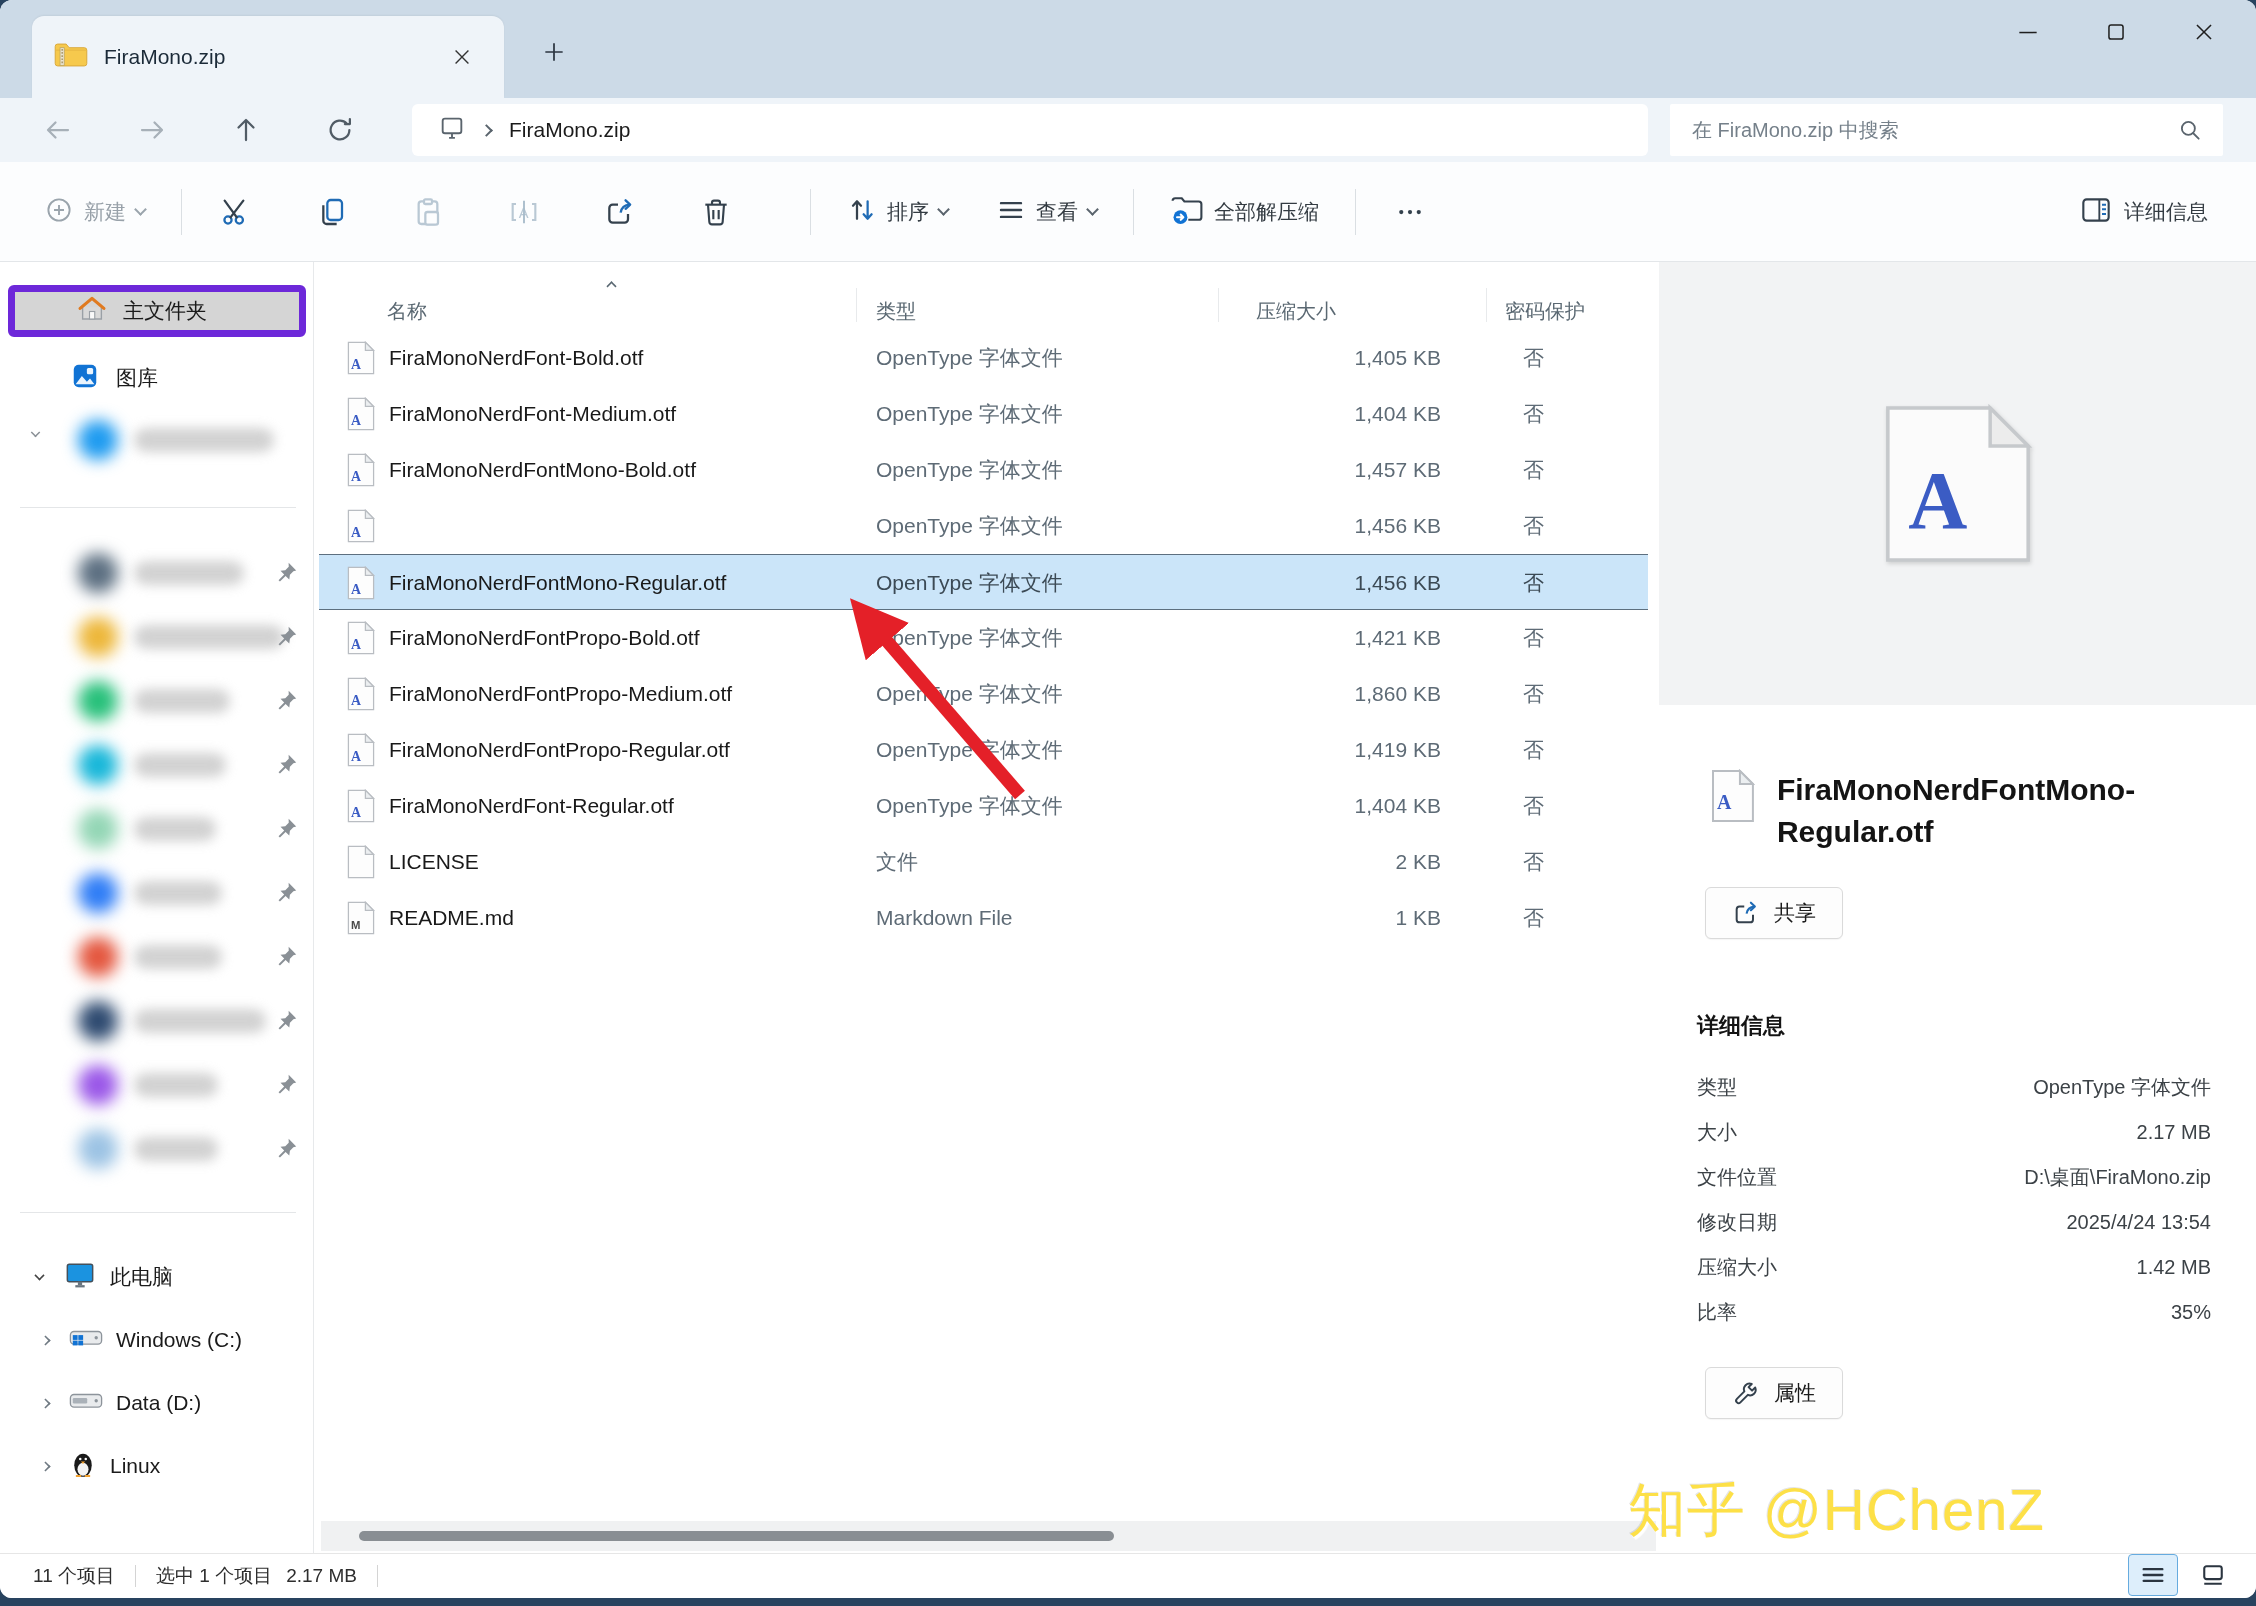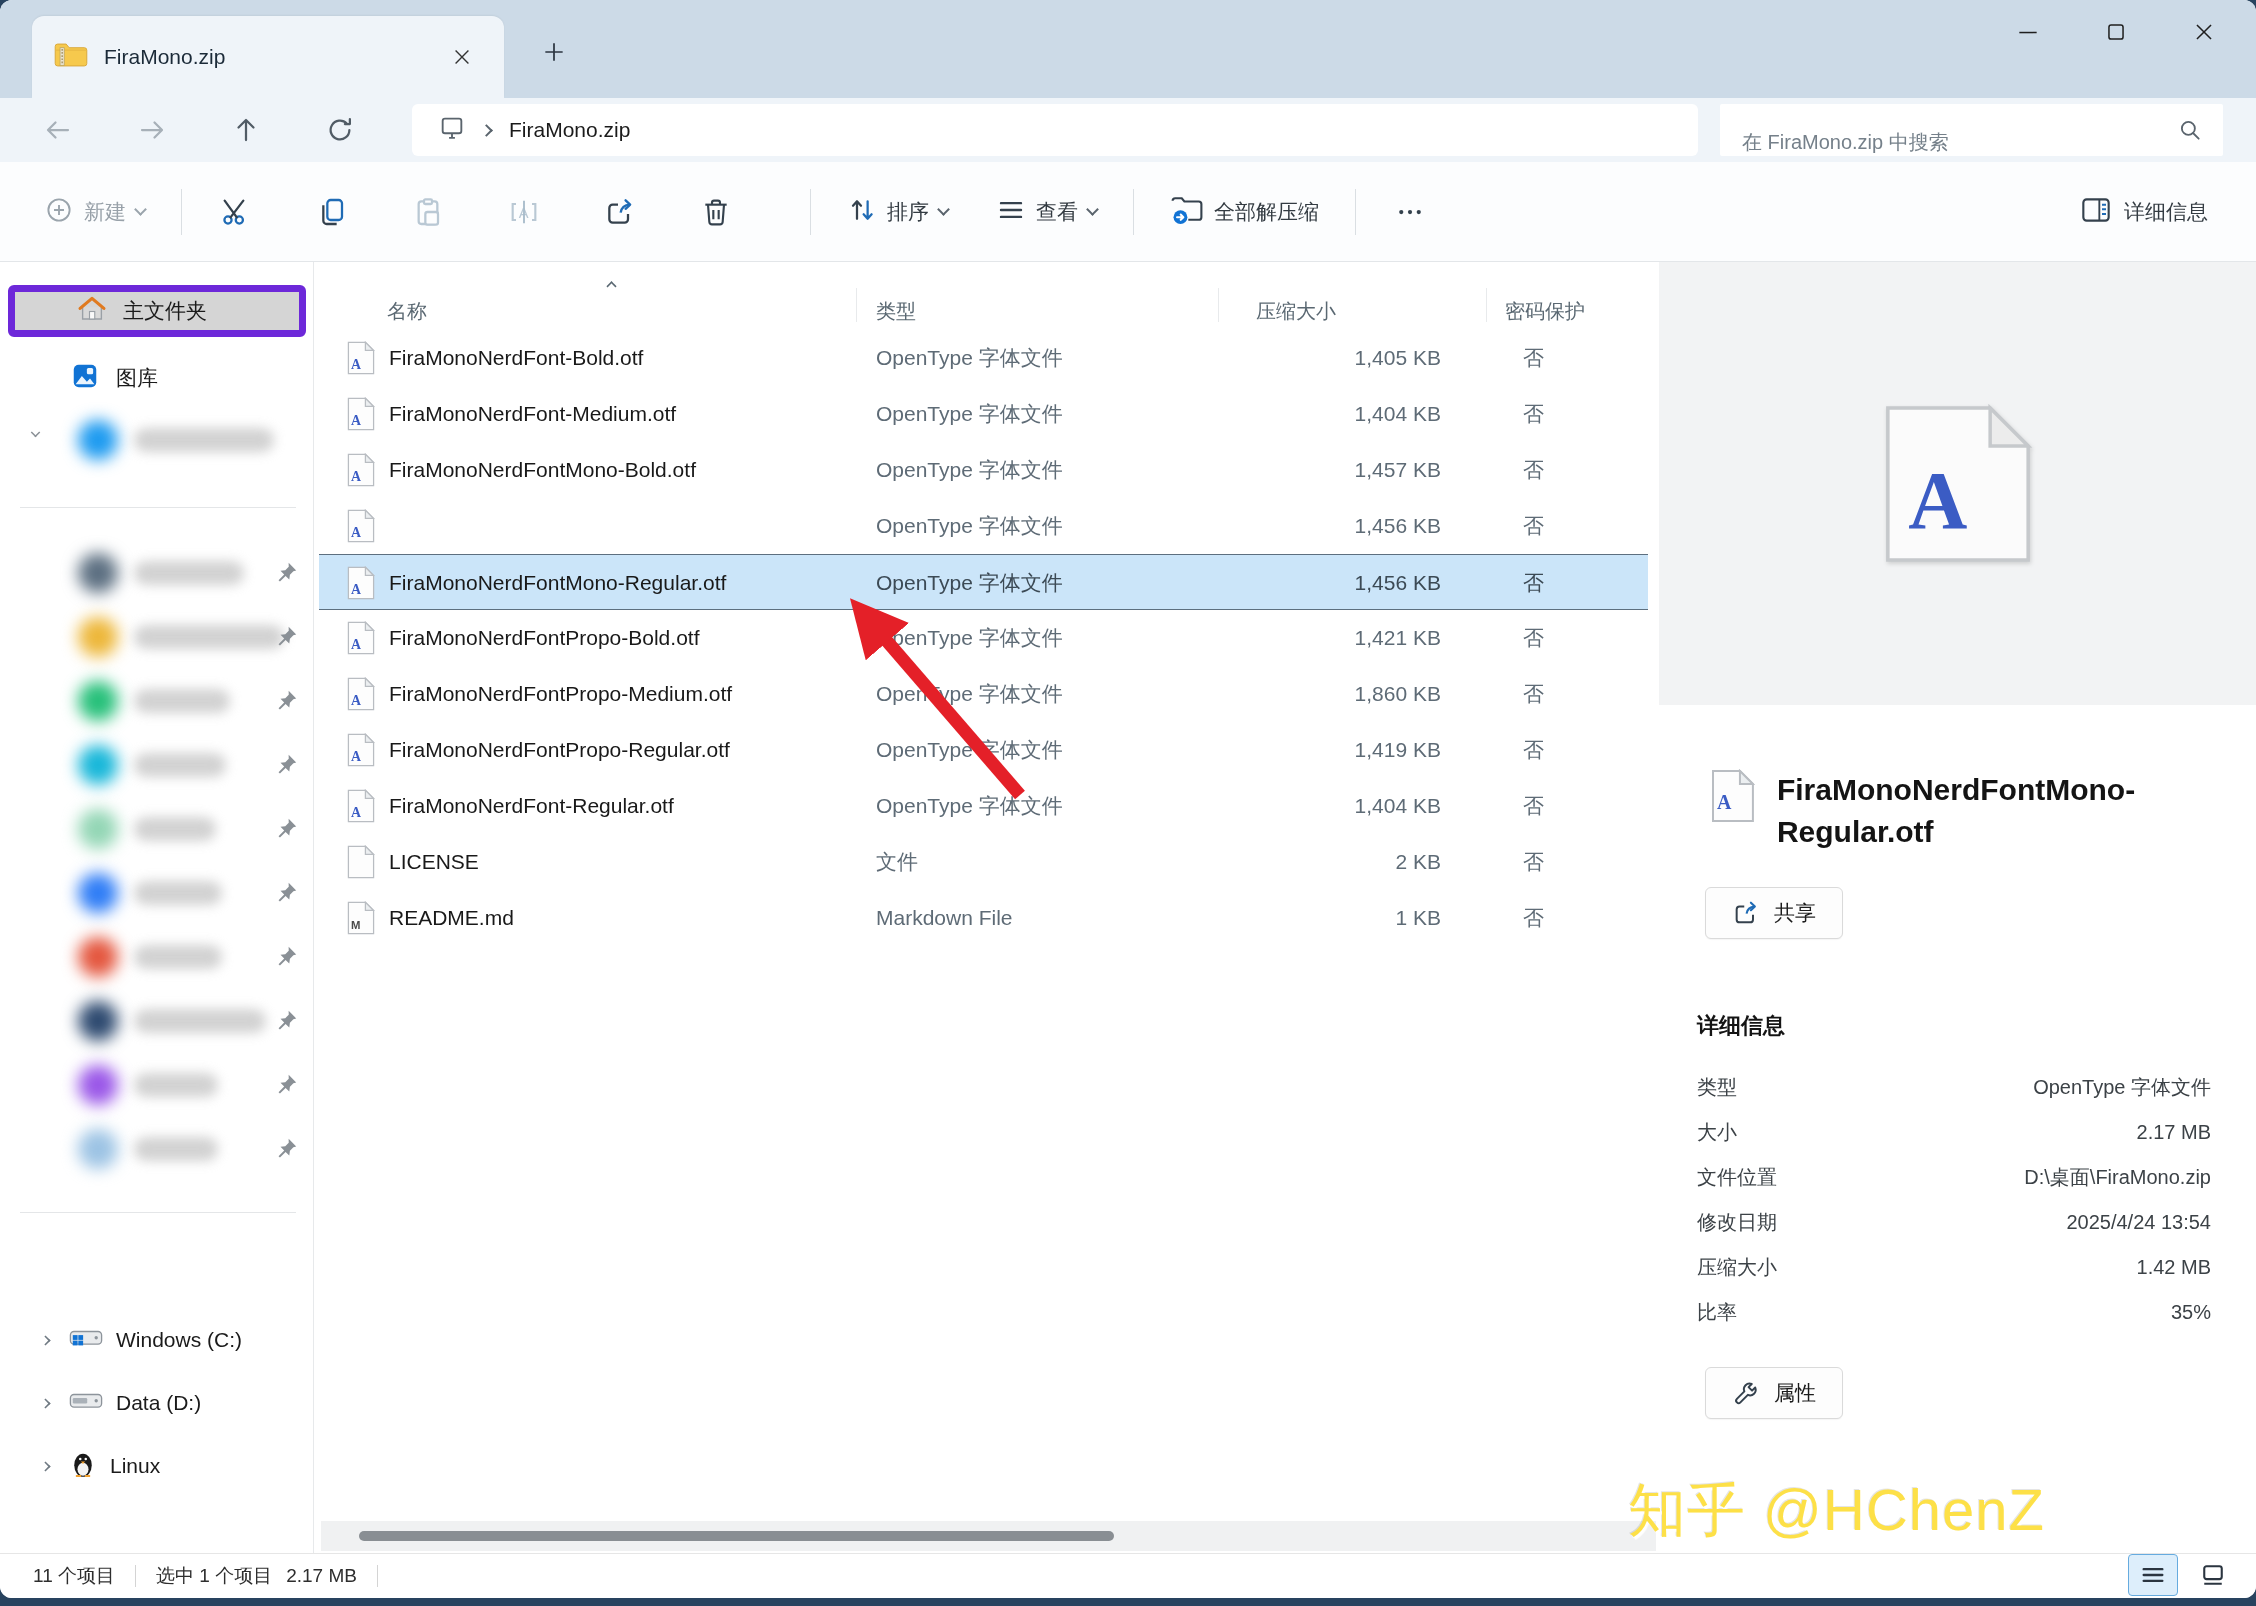--- a/index.html
+++ b/index.html
@@ -16,22 +16,22 @@
   .newtab{position:absolute;left:528px;top:26px;width:52px;height:52px;display:flex;align-items:center;justify-content:center;border-radius:8px;cursor:pointer;}
   .win-controls{position:absolute;right:8px;top:0;display:flex;height:64px;}
   .win-btn{width:88px;height:64px;display:flex;align-items:center;justify-content:center;cursor:pointer;}
   
   .navbar{height:64px;background:#eff4f9;display:flex;align-items:center;padding-left:36px;}
   .nav-btn{width:44px;height:44px;display:flex;align-items:center;justify-content:center;border-radius:6px;margin-right:50px;cursor:pointer;}
   .addressbar{flex:1;height:52px;background:#fff;border-radius:6px;margin-right:22px;
     display:flex;align-items:center;padding-left:26px;}
   .addr-path{font-size:21px;color:#1b1b1b;margin-left:18px;}
   .addr-chev{color:#5a646d;margin-left:16px;}
-  .searchbox{width:503px;height:52px;background:#fff;border-radius:2px;margin-right:33px;
-    position:relative;display:flex;align-items:flex-end;padding-left:22px;}
+  .searchbox{width:553px;height:52px;background:#fff;border-radius:2px;margin-right:33px;
+    position:relative;display:flex;align-items:center;padding-left:22px;}
   .search-ph{font-size:20px;color:#75808a;}
   .search-ic{position:absolute;right:20px;top:13px;}
   
   .toolbar{height:100px;background:#fcfdfe;border-bottom:1px solid #e3e6e9;
     display:flex;align-items:center;padding:0 0 0 34px;}
   .tb-group{display:flex;align-items:center;gap:10px;cursor:pointer;padding:8px 10px;border-radius:6px;}
   .tb-label{font-size:21px;color:#333b42;}
   .tb-label.disabled{color:#98a1a9;}
   .tb-btn{width:56px;height:56px;display:flex;align-items:center;justify-content:center;border-radius:6px;margin-right:40px;cursor:pointer;}
   .tb-sep{width:1px;height:46px;background:#dadfe3;margin:0 26px;}
@@ -391,20 +391,33 @@
           <div class="pin-row" style="top: 855px;">
             <div class="blur-icon" style="background:#9cc3e4"></div>
             <div class="blur-text" style="width:84px"></div>
             <span class="pin-ic"><svg viewBox="0 0 24 24" width="26" height="26" fill="#8a9096">
                 <path d="M13.5 3.5 l7 7 -2.6 0.9 -3.2 3.2 -0.6 4.4 -3.4 -3.4 -5.2 5.2 -1.3 -1.3 5.2 -5.2 -3.4 -3.4 4.4 -0.6 3.2 -3.2 z"></path>
               </svg></span>
           </div>
         </div>
       <div class="sb-divider" style="top:950px"></div>
 
+      <div class="tree-row" style="top:989px">
+        <span class="tree-chev" style="margin-left:18px">
+            <span class="chev down" style="transform:rotate(45deg) scale(.8)"></span>
+          </span>
+        <span style="margin:0 14px 0 12px">
+          <svg viewBox="0 0 24 24" width="32" height="32">
+            <rect x="2.5" y="4" width="19" height="13" rx="1.5" fill="#1b93e0" stroke="#44505b" stroke-width="1.1"></rect>
+            <rect x="10.4" y="17" width="3.2" height="2.6" fill="#6a7680"></rect>
+            <rect x="8.5" y="19.6" width="7" height="1.7" fill="#6a7680"></rect>
+          </svg>
+        </span>
+        <span>此电脑</span>
+      </div>
 
       <div class="tree-row" style="top:1052px;padding-left:24px">
         <span class="tree-chev">
             <span class="chev right" style="transform:rotate(-45deg) scale(.8);color:#707a83"></span>
           </span>
         <span style="margin:0 12px 0 10px">
           <svg viewBox="0 0 30 22" width="36" height="27">
             <rect x="2" y="6" width="26" height="10.5" rx="3" fill="#e9ebed" stroke="#8d949b" stroke-width="1.1"></rect>
             <circle cx="23.5" cy="11.2" r="1.4" fill="#8d949b"></circle>
             <g transform="translate(4,9)">

